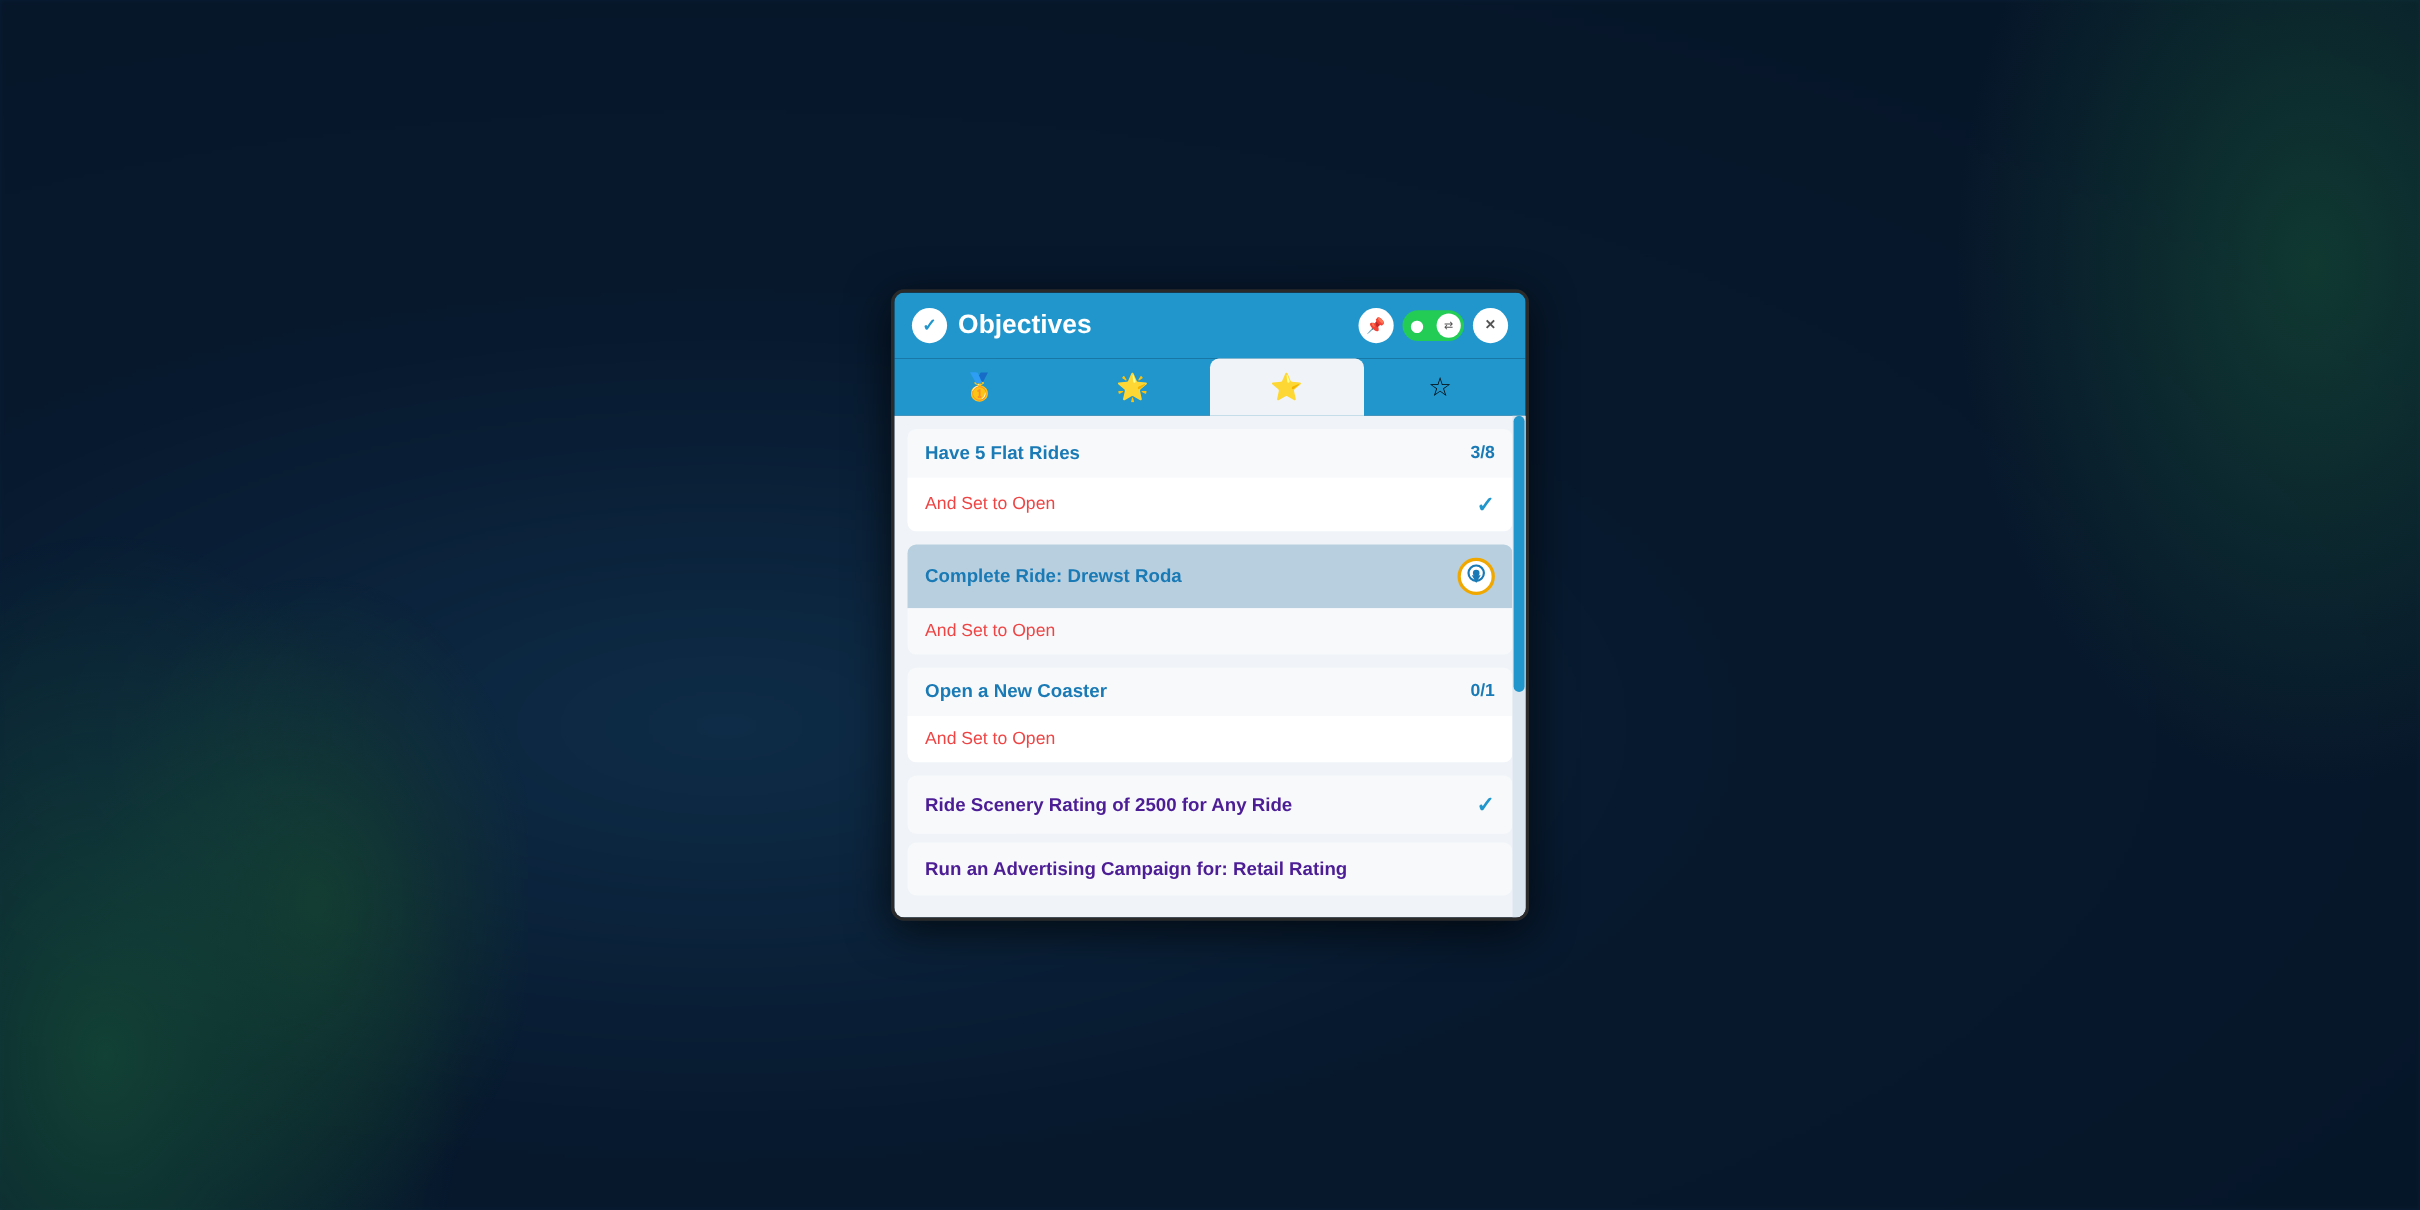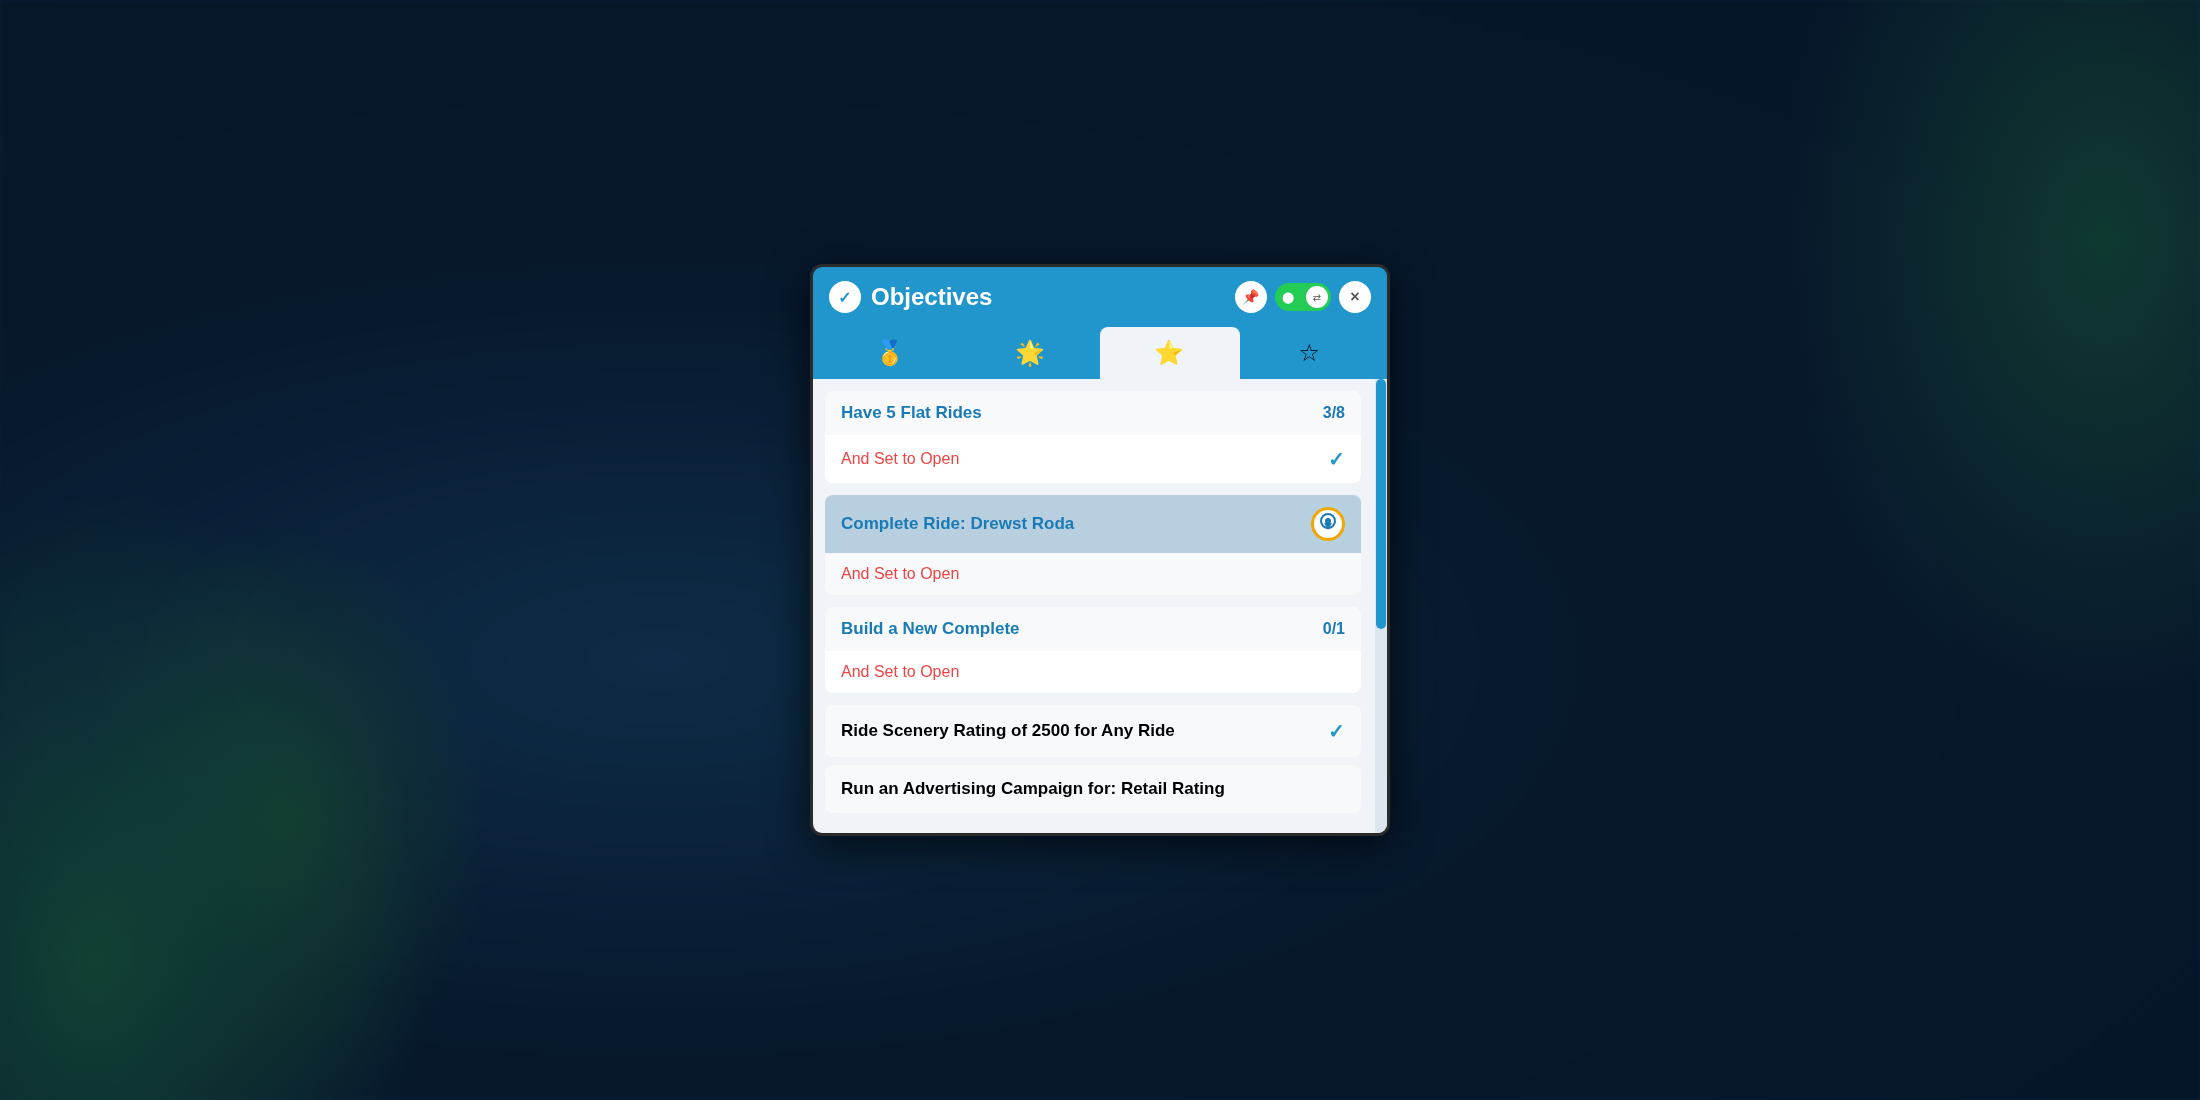--- a/index.html
+++ b/index.html
@@ -158,21 +158,21 @@
     }
 
     .tab:not(.active) {
       background: transparent;
     }
 
     
     .content-area {
       background: #f0f4f8;
       display: flex;
-      gap: 14px;
+      gap: 0;
     }
 
     .objectives-list {
       flex: 1;
       padding: 12px 0 12px 12px;
       display: flex;
       flex-direction: column;
       gap: 0;
       overflow-y: auto;
       max-height: 680px;
@@ -279,21 +279,21 @@
       align-items: center;
       justify-content: space-between;
       padding: 14px 16px;
       background: #f7f9fb;
       border-radius: 8px;
       margin-bottom: 8px;
       gap: 8px;
     }
 
     .obj-single-title {
-      color: #000000;
+      color: #4c1d95;
       font-size: 17px;
       font-weight: 700;
       flex: 1;
     }
 
     
     .bg-tree-left {
       position: absolute;
       left: 0;
       bottom: 0;
@@ -380,21 +380,21 @@
             </svg>
           </div>
         </div>
         <div class="obj-sub-row highlighted">
           <span class="obj-sub-title">And Set to Open</span>
         </div>
       </div>
 
       <div class="objective-group">
         <div class="obj-main-row">
-          <span class="obj-main-title">Build a New Complete</span>
+          <span class="obj-main-title">Open a New Coaster</span>
           <span class="obj-progress">0/1</span>
         </div>
         <div class="obj-sub-row">
           <span class="obj-sub-title">And Set to Open</span>
         </div>
       </div>
 
       <div class="obj-single-row">
         <span class="obj-single-title">Ride Scenery Rating of 2500 for Any Ride</span>
         <span class="obj-check">✓</span>

